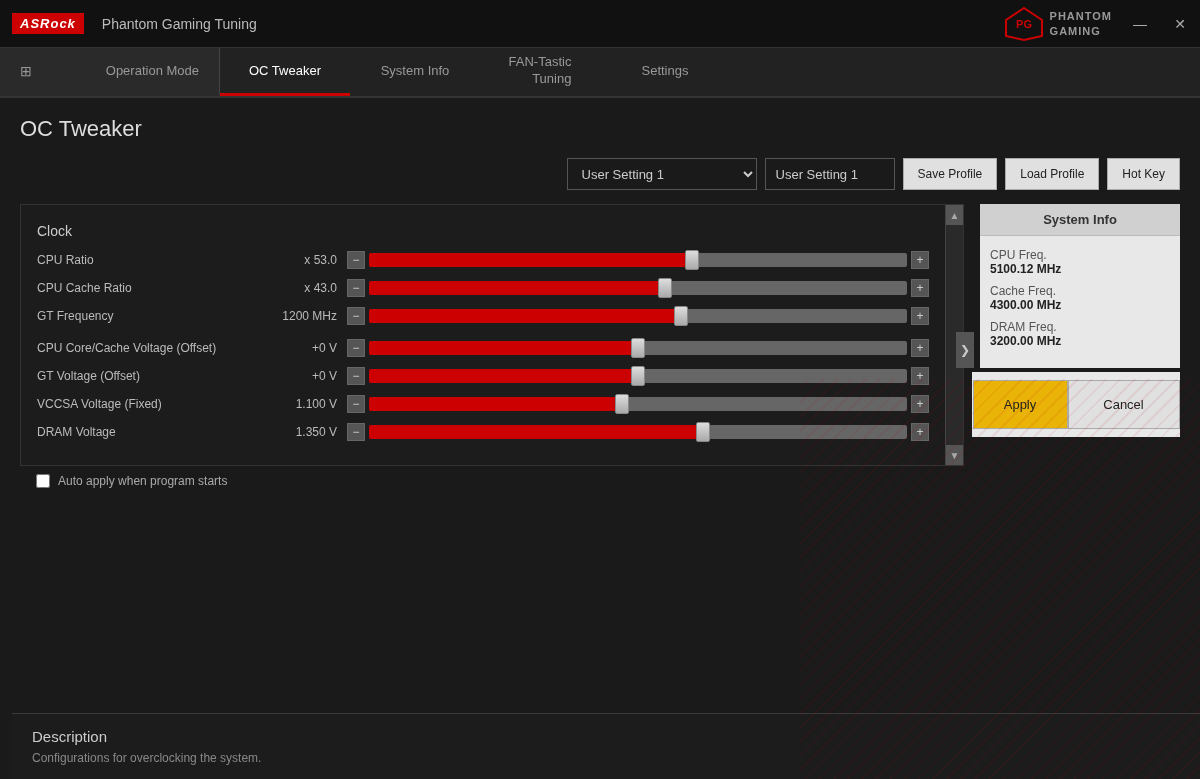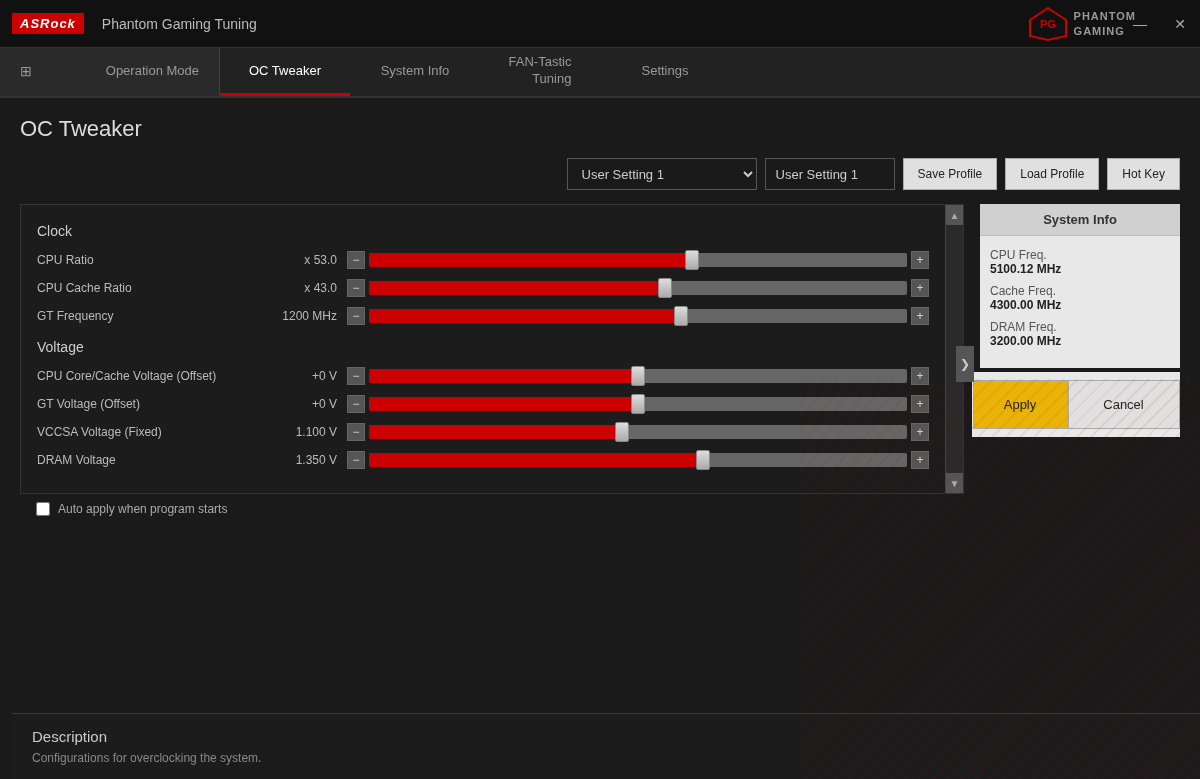--- a/index.html
+++ b/index.html
@@ -37,21 +37,21 @@
       letter-spacing: 1px;
       font-style: italic;
     }
     #app-title {
       color: #bbb;
       font-size: 14px;
       margin-left: 10px;
     }
     #phantom-gaming-logo {
       position: absolute;
-      right: 64px;
+      right: 88px;
       display: flex;
       align-items: center;
       gap: 6px;
     }
     #pg-icon {
       width: 40px;
       height: 36px;
       position: relative;
     }
     #pg-text {
@@ -524,21 +524,20 @@
                 <div class="slider-btn">−</div>
                 <div class="slider-track" style="--fill:58%">
                   <div class="slider-thumb" style="left:58%"></div>
                 </div>
                 <div class="slider-btn">+</div>
               </div>
             </div>
           </div>
 
           <div class="voltage-section">
-            <div class="section-title">Voltage</div>
 
             <div class="setting-row">
               <div class="setting-label">CPU Core/Cache Voltage (Offset)</div>
               <div class="setting-value">+0 V</div>
               <div class="slider-container">
                 <div class="slider-btn">−</div>
                 <div class="slider-track" style="--fill:50%">
                   <div class="slider-thumb" style="left:50%"></div>
                 </div>
                 <div class="slider-btn">+</div>

